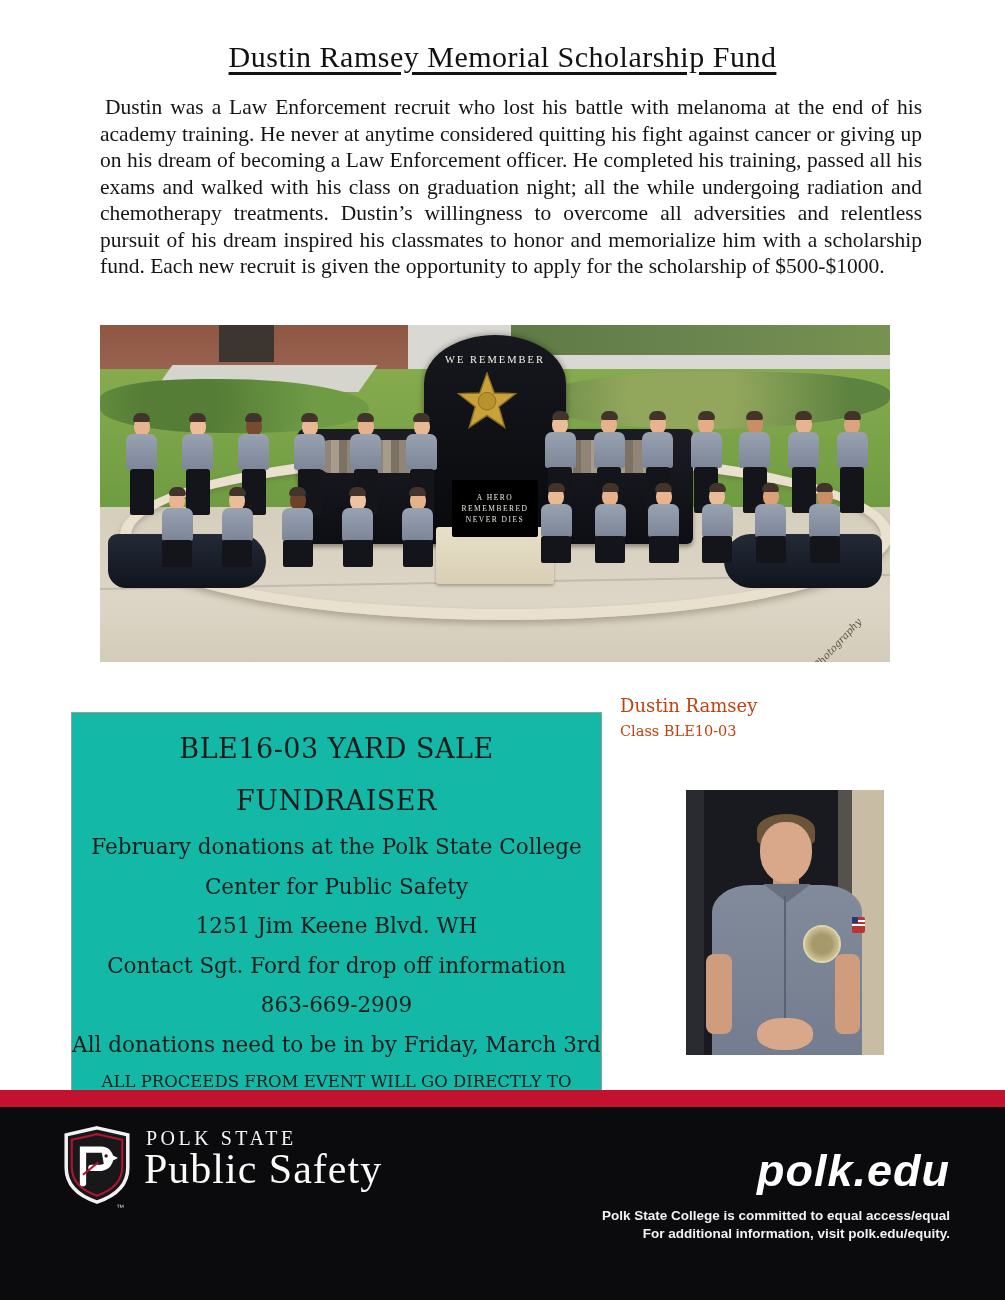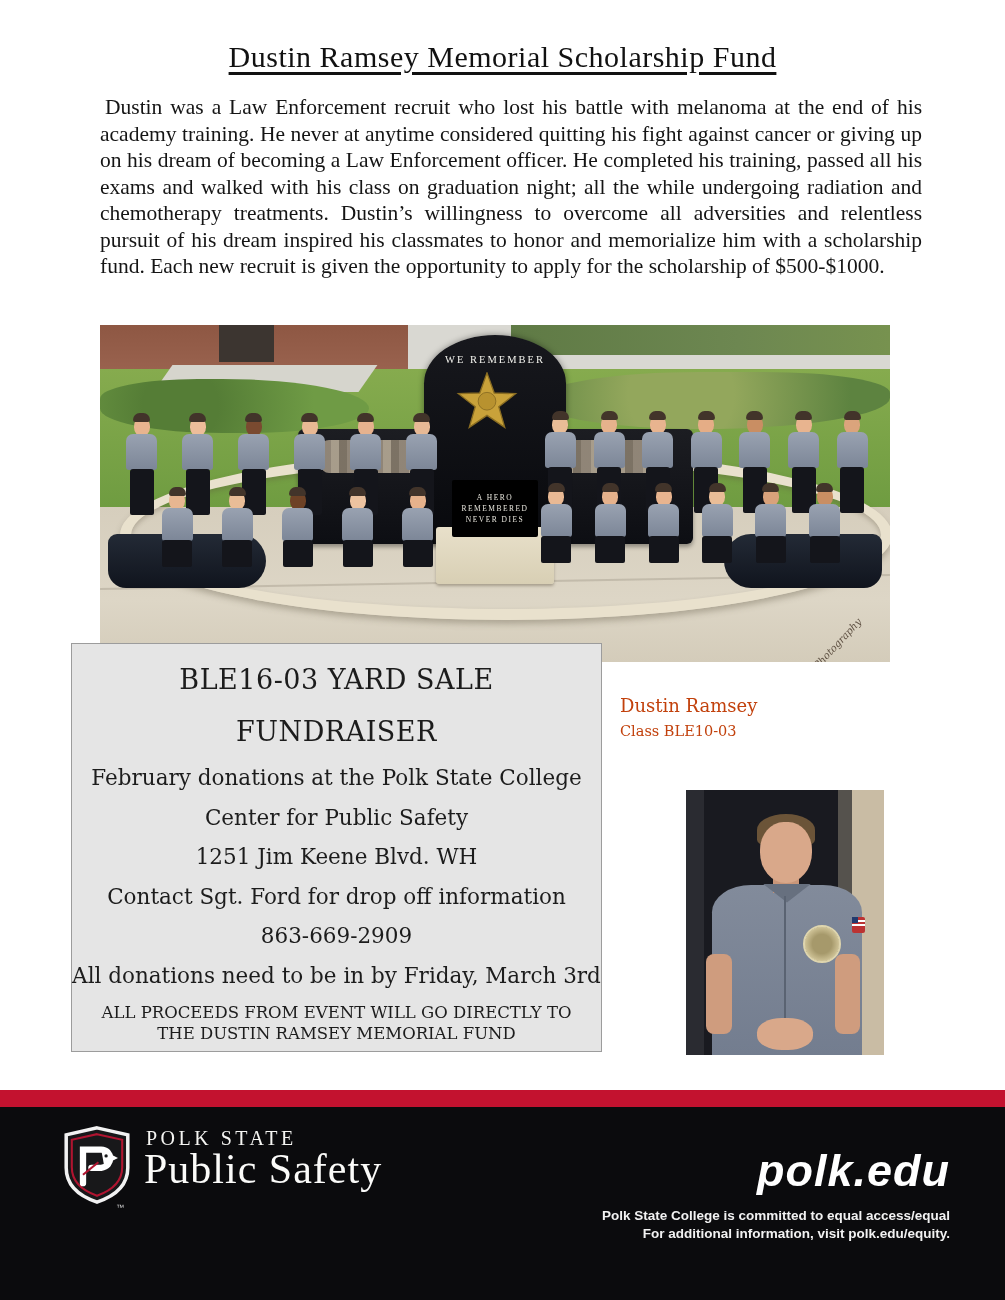--- a/index.html
+++ b/index.html
@@ -63,22 +63,22 @@
   .person{width:36px;display:flex;flex-direction:column;align-items:center;}
   .person .hair{width:17px;height:9px;background:#42342a;border-radius:9px 9px 3px 3px;margin-bottom:-5px;z-index:2;}
   .person .head{width:16px;height:19px;border-radius:50% 50% 46% 46%;}
   .person .torso{width:31px;height:36px;background:linear-gradient(#99a2b1,#7c8697);
       border-radius:7px 7px 3px 3px;margin-top:-2px;}
   .person .legs{width:24px;height:46px;background:#14151b;border-radius:3px 3px 2px 2px;margin-top:-1px;}
   .person.kneel .torso{height:33px;}
   .person.kneel .legs{height:27px;width:30px;}
 
   
-  .fund-box{position:absolute;left:71px;top:643px;width:529px;height:407px;
-      border:1px solid #9c9c9c;background:#e5e5e5;text-align:center;
+  .fund-box{position:absolute;left:71px;top:712px;width:529px;height:407px;
+      border:1px solid #9c9c9c;background:#14b8a6;text-align:center;
       font-family:"DejaVu Serif",serif;color:#1c1c1c;}
   .fund-title{font-size:27px;line-height:52px;margin-top:10px;letter-spacing:.5px;}
   .fund-line{font-size:21.5px;line-height:39.5px;}
   .fund-note{font-size:16.5px;line-height:21px;margin-top:7px;}
 
   
   .mem-info{position:absolute;left:620px;top:694px;width:332px;
       font-family:"DejaVu Serif",serif;color:#c2410c;}
   .mem-name{font-size:18px;line-height:24px;}
   .mem-dates{font-size:19.5px;line-height:36px;}

